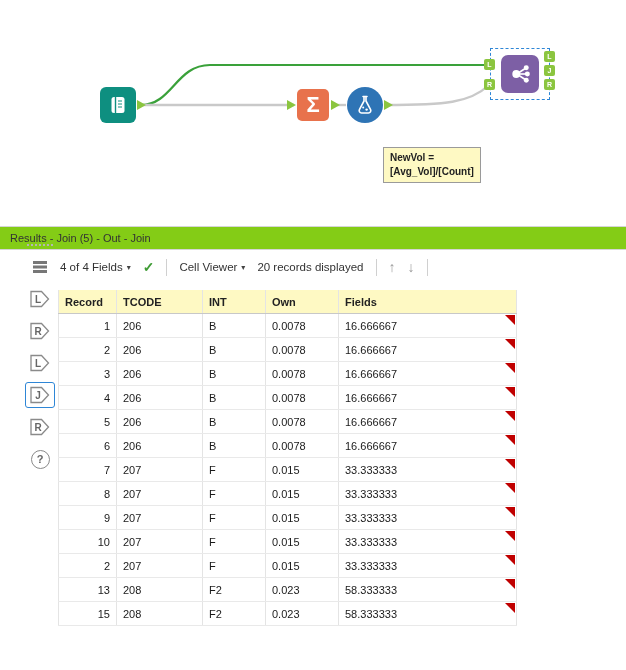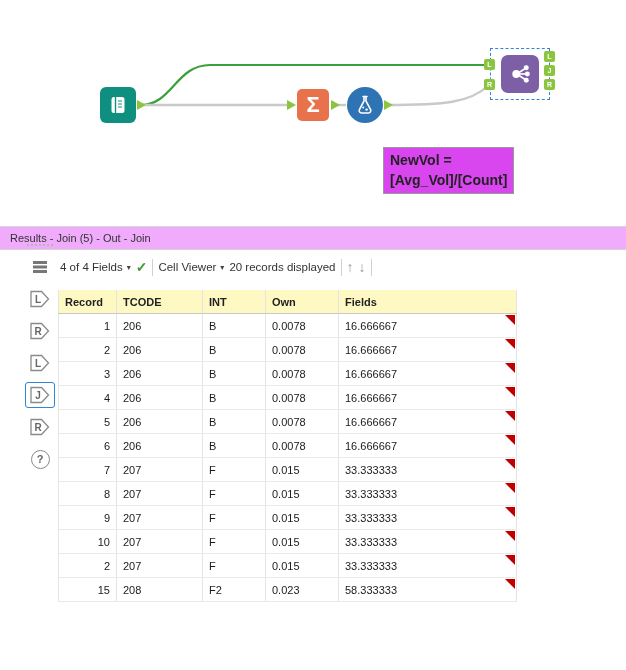--- a/index.html
+++ b/index.html
@@ -13,43 +13,43 @@
   .tool-input{left:100px;top:87px;width:36px;height:36px;background:#0e8f80;border-radius:6px;}
   .tool-sum{left:297px;top:89px;width:32px;height:32px;background:#e8724c;border-radius:5px;
             color:#fff;font-size:22px;font-weight:bold;line-height:1;}
   .tool-formula{left:347px;top:87px;width:36px;height:36px;background:#2e74b5;border-radius:50%;}
   .tool-join{left:501px;top:55px;width:38px;height:38px;background:#7d5fa5;border-radius:7px;}
   .sel-rect{position:absolute;left:490px;top:48px;width:60px;height:52px;
             border:1px dashed #2e86d6;box-sizing:border-box;}
   .anchor-chip{position:absolute;width:11px;height:11px;background:#8bc53f;border-radius:2px;
                color:#fff;font-size:7px;font-weight:bold;display:flex;align-items:center;
                justify-content:center;line-height:1;}
-  .annotation{position:absolute;left:383px;top:147px;min-width:84px;background:#d946ef;
-              border:1px solid #9a9a9a;padding:3px 6px;font-size:14px;font-weight:bold;
+  .annotation{position:absolute;left:383px;top:147px;min-width:84px;background:#fef9c3;
+              border:1px solid #9a9a9a;padding:3px 6px;font-size:10px;font-weight:bold;
               line-height:1.4;color:#222;}
 
   
-  .results-header{position:absolute;left:0;top:226px;width:626px;height:24px;background:#f0abfc;
+  .results-header{position:absolute;left:0;top:226px;width:626px;height:24px;background:#84cc16;
                   border-top:1px solid #d5d5d5;border-bottom:1px solid #d5d5d5;box-sizing:border-box;
                   font-size:11px;color:#333;line-height:22px;padding-left:10px;}
 
   
   .sidebar{position:absolute;left:20px;top:244px;width:40px;display:flex;flex-direction:column;
            align-items:center;gap:6px;}
   .drag-dots{width:26px;border-top:2px dotted #b5b5b5;height:2px;}
   .side-btn{width:28px;height:24px;display:flex;align-items:center;justify-content:center;
             border:1px solid transparent;border-radius:3px;cursor:pointer;}
   .side-btn.selected{border-color:#2e86d6;}
   .help-circle{width:17px;height:17px;border:1.6px solid #8a8a8a;border-radius:50%;
                display:flex;align-items:center;justify-content:center;font-size:11px;
                font-weight:bold;color:#666;line-height:1;}
 
   
   .toolbar{position:absolute;left:60px;top:250px;height:34px;display:flex;align-items:center;
-           gap:5px;font-size:11.5px;color:#333;}
+           gap:12px;font-size:11.5px;color:#333;}
   .tb-drop{display:flex;align-items:center;gap:4px;cursor:pointer;}
   .caret{font-size:8px;color:#444;}
   .check{color:#3f9c35;font-size:14px;font-weight:bold;}
   .sep{width:1px;height:17px;background:#d0d0d0;}
   .nav-arrow{font-size:14px;color:#9a9a9a;cursor:pointer;}
 
   
   .table-wrap{position:absolute;left:58px;top:290px;width:460px;}
   table.results{border-collapse:collapse;table-layout:fixed;width:458px;font-size:11px;
                 border-left:1px solid #e4e4e4;}
@@ -292,20 +292,27 @@
             <td>33.333333<span class="red-flag"></span></td>
           </tr>
           <tr>
             <td class="c-record">2</td>
             <td>207</td>
             <td>F</td>
             <td>0.015</td>
             <td>33.333333<span class="red-flag"></span></td>
           </tr>
           <tr>
+            <td class="c-record">13</td>
+            <td>208</td>
+            <td>F2</td>
+            <td>0.023</td>
+            <td>58.333333<span class="red-flag"></span></td>
+          </tr>
+          <tr>
             <td class="c-record">15</td>
             <td>208</td>
             <td>F2</td>
             <td>0.023</td>
             <td>58.333333<span class="red-flag"></span></td>
           </tr>
         </tbody>
     </table>
   </div>
 

